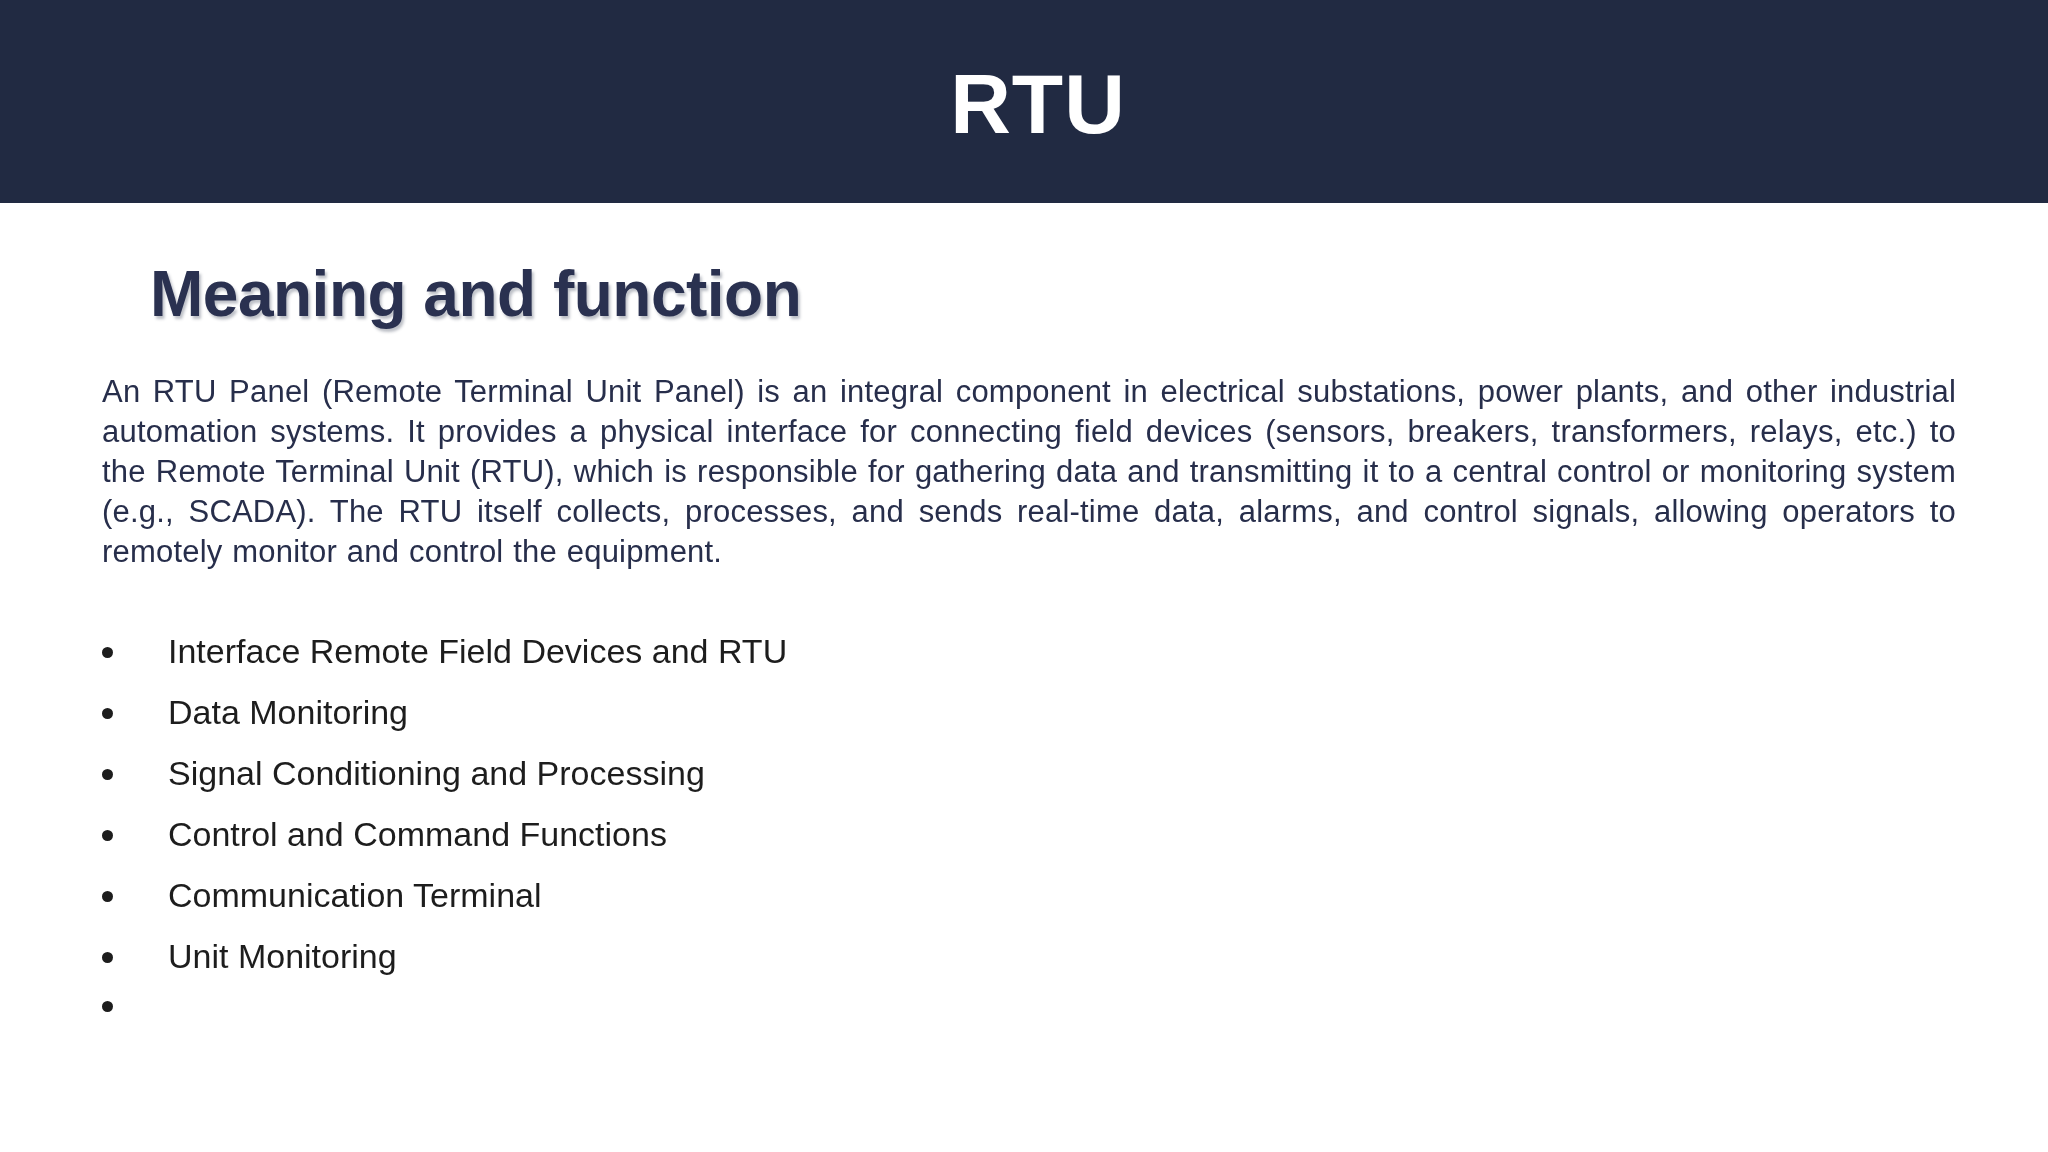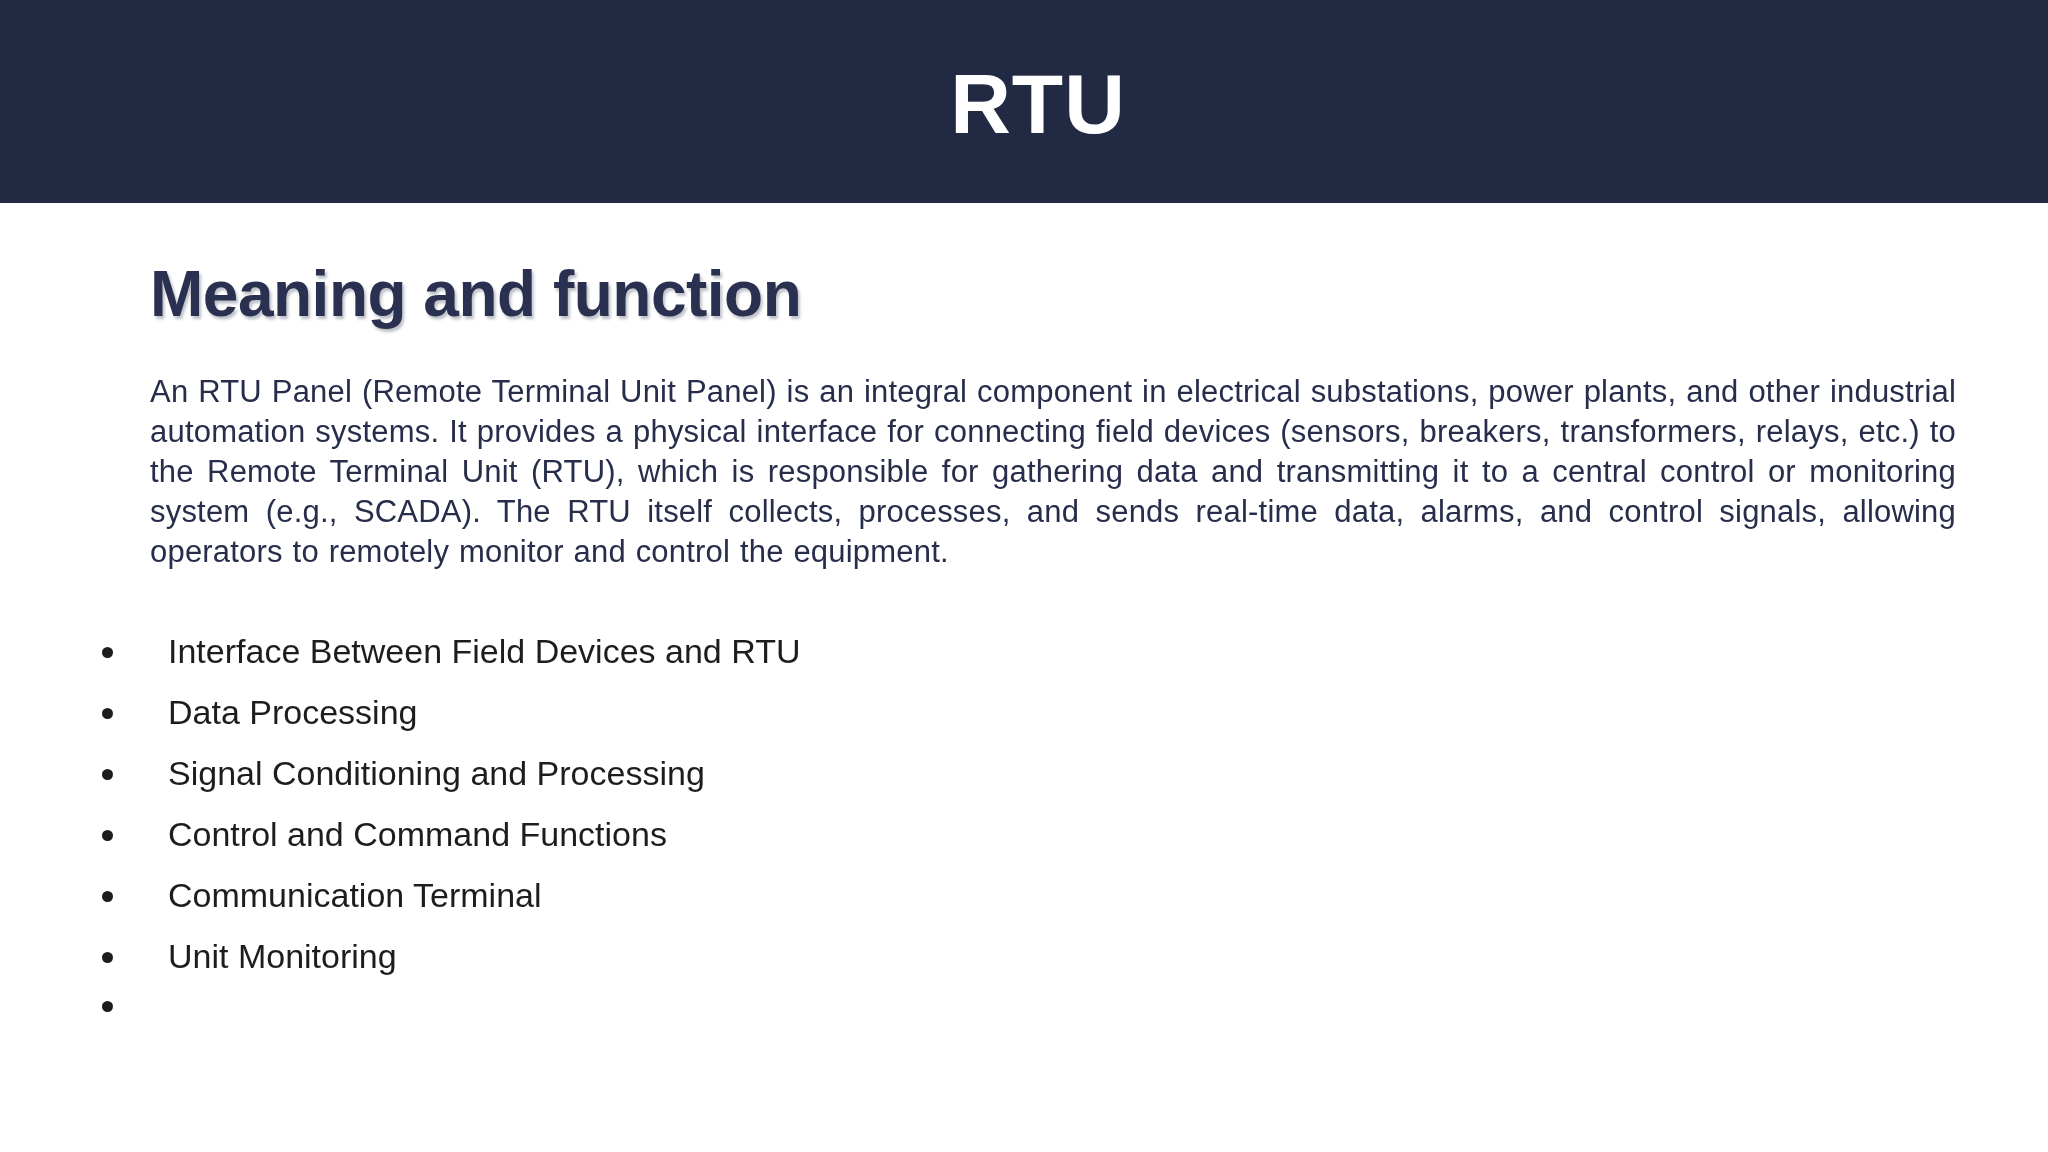--- a/index.html
+++ b/index.html
@@ -58,21 +58,20 @@
     line-height: 1.05;
   }
   .body-paragraph {
     margin-top: 44px;
     color: var(--paragraph-text, #272E4B);
     font-size: 31px;
     line-height: 40px;
     text-align: justify;
     letter-spacing: 0.2px;
     word-spacing: 1px;
-    margin-left: 48px;
   }
   .bullet-list {
     margin-top: 62px;
     list-style: none;
   }
   .bullet-list li {
     display: flex;
     align-items: center;
     margin-bottom: 27px;
     color: var(--bullet-text, #1D1D1D);
@@ -100,25 +99,25 @@
 
   <div class="content">
 
     <h2 class="section-heading">Meaning and function</h2>
 
     <p class="body-paragraph">An RTU Panel (Remote Terminal Unit Panel) is an integral component in electrical substations, power plants, and other industrial automation systems. It provides a physical interface for connecting field devices (sensors, breakers, transformers, relays, etc.) to the Remote Terminal Unit (RTU), which is responsible for gathering data and transmitting it to a central control or monitoring system (e.g., SCADA). The RTU itself collects, processes, and sends real-time data, alarms, and control signals, allowing operators to remotely monitor and control the equipment.</p>
 
     <ul class="bullet-list">
       <li>
         <span class="bullet-dot"></span>
-        <span>Interface Between Field Devices and RTU</span>
+        <span>Interface Remote Field Devices and RTU</span>
       </li>
       <li>
         <span class="bullet-dot"></span>
-        <span>Data Processing</span>
+        <span>Data Monitoring</span>
       </li>
       <li>
         <span class="bullet-dot"></span>
         <span>Signal Conditioning and Processing</span>
       </li>
       <li>
         <span class="bullet-dot"></span>
         <span>Control and Command Functions</span>
       </li>
       <li>

